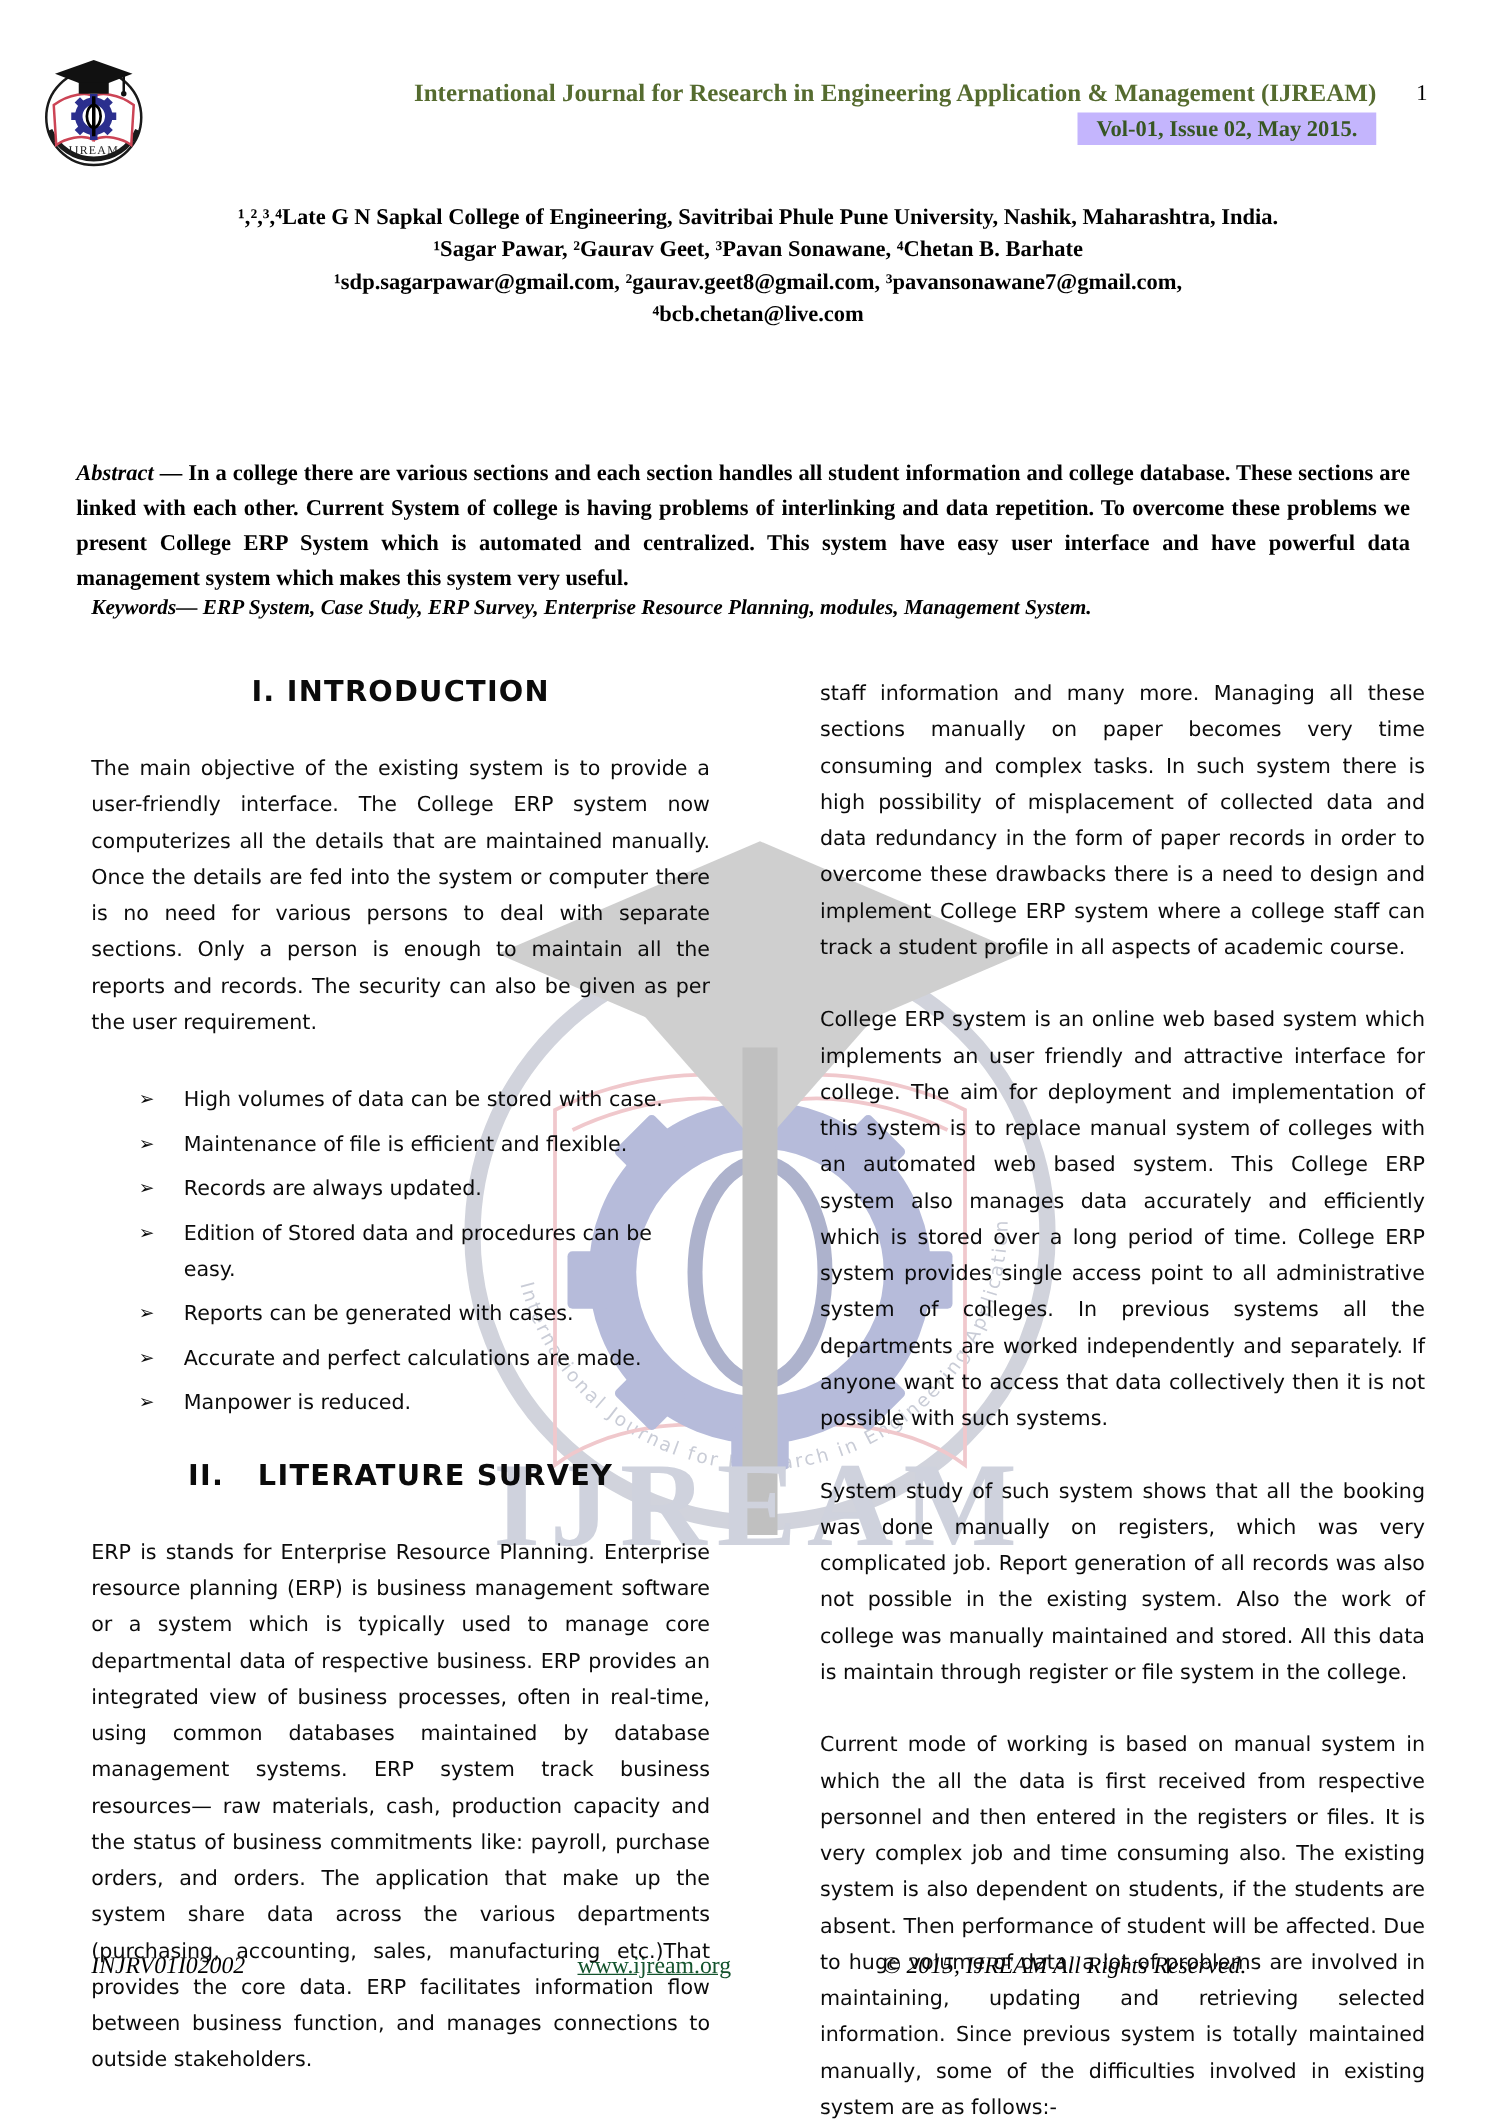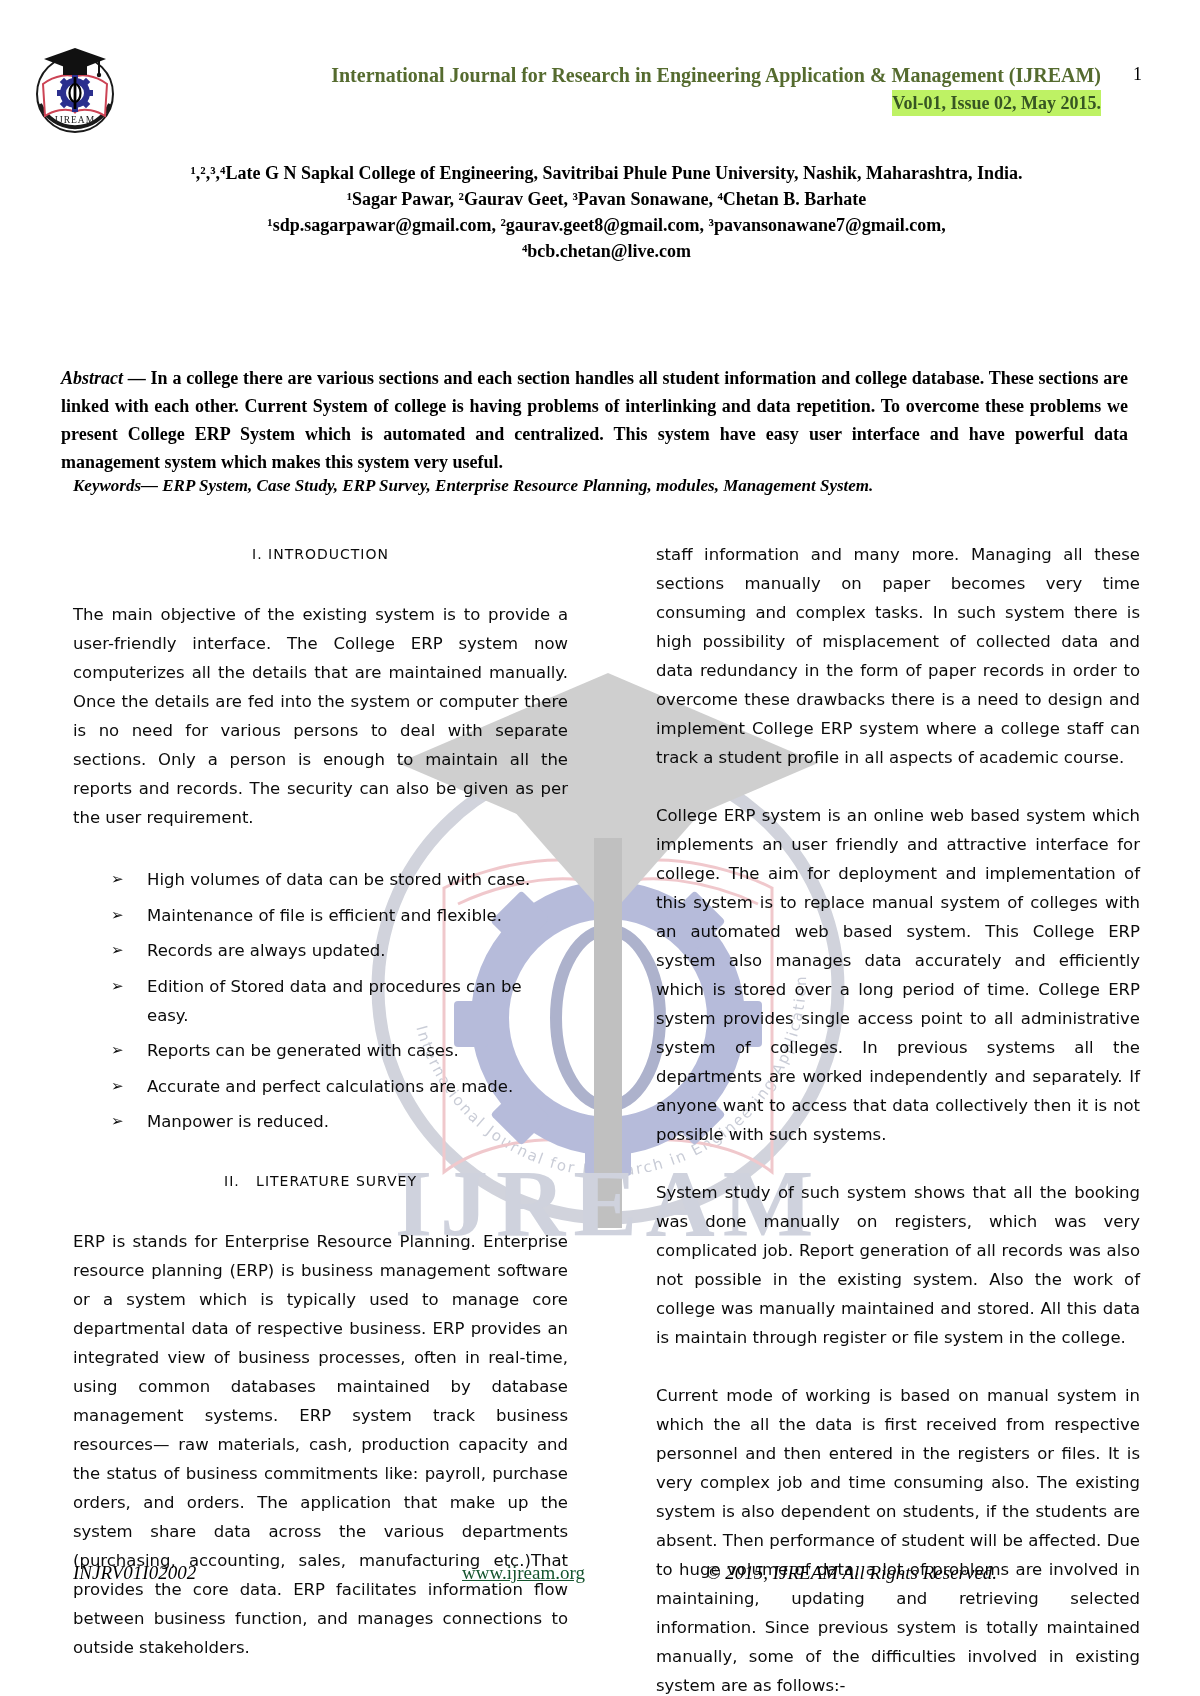--- a/index.html
+++ b/index.html
@@ -4,36 +4,36 @@
 <style>
   html,body{margin:0;padding:0;background:#ffffff;}
   .page{
     position:relative;width:1200px;height:1696px;background:#ffffff;
     font-family:"Liberation Serif", serif;color:#000;overflow:hidden;
   }
   
   .logo{position:absolute;left:28px;top:42px;width:94px;height:92px;}
   .header-text{position:absolute;right:99px;top:62px;text-align:right;line-height:26px;}
   .journal-title{font-size:20px;font-weight:bold;color:#556B2F;}
-  .issue-line{display:inline-block;font-size:18px;font-weight:bold;color:#375623;background:#bef264;padding:0 0;margin-top:2px;}
+  .issue-line{display:inline-block;font-size:18px;font-weight:bold;color:#375623;background:#c4b5fd;padding:0 15px;margin-top:2px;}
   .page-num{position:absolute;right:58px;top:64px;font-size:18px;}
   
   .content-title{position:absolute;left:73px;top:160px;width:1067px;text-align:center;}
   .main-title{font-size:41px;font-weight:bold;letter-spacing:1px;margin:0 0 38px 0;}
   .byline{font-size:18px;font-weight:bold;line-height:26px;}
   
   .abstract{position:absolute;left:61px;top:364px;width:1067px;font-size:18px;font-weight:bold;line-height:28px;text-align:justify;}
   .abstract .lbl{font-style:italic;}
   .keywords{position:absolute;left:73px;top:476px;width:1067px;font-size:17px;font-weight:bold;font-style:italic;}
   
   .columns{position:absolute;left:73px;top:540px;width:1067px;display:flex;z-index:2;}
   .col{font-family:"DejaVu Sans", sans-serif;font-size:16.5px;line-height:29px;text-align:justify;color:#0b0b0b;}
   .col-left{width:495px;margin-right:88px;}
   .col-right{width:484px;}
-  .sec-heading{text-align:center;font-size:14px;letter-spacing:1px;margin:0 0 31px 0;font-weight:normal;white-space:pre;}
+  .sec-heading{text-align:center;font-size:23px;letter-spacing:1px;margin:0 0 31px 0;font-weight:bold;white-space:pre;}
   .col p{margin:0 0 29px 0;}
   ul.arrow-list{list-style:none;margin:33px 0 31px 0;padding:0;}
   ul.arrow-list li{position:relative;padding-left:74px;margin-bottom:6.5px;text-align:left;}
   .bullet-glyph{position:absolute;left:38px;top:0;font-size:15px;}
   
   .watermark{position:absolute;left:348px;top:588px;width:520px;height:680px;z-index:1;pointer-events:none;}
   
   .footer{position:absolute;left:73px;top:1562px;width:1067px;height:30px;font-size:19px;font-weight:normal;}
   .paper-id{position:absolute;left:0;top:0;font-style:italic;}
   .site-link{position:absolute;left:389px;top:0;color:#14532d;text-decoration:underline;cursor:pointer;}

